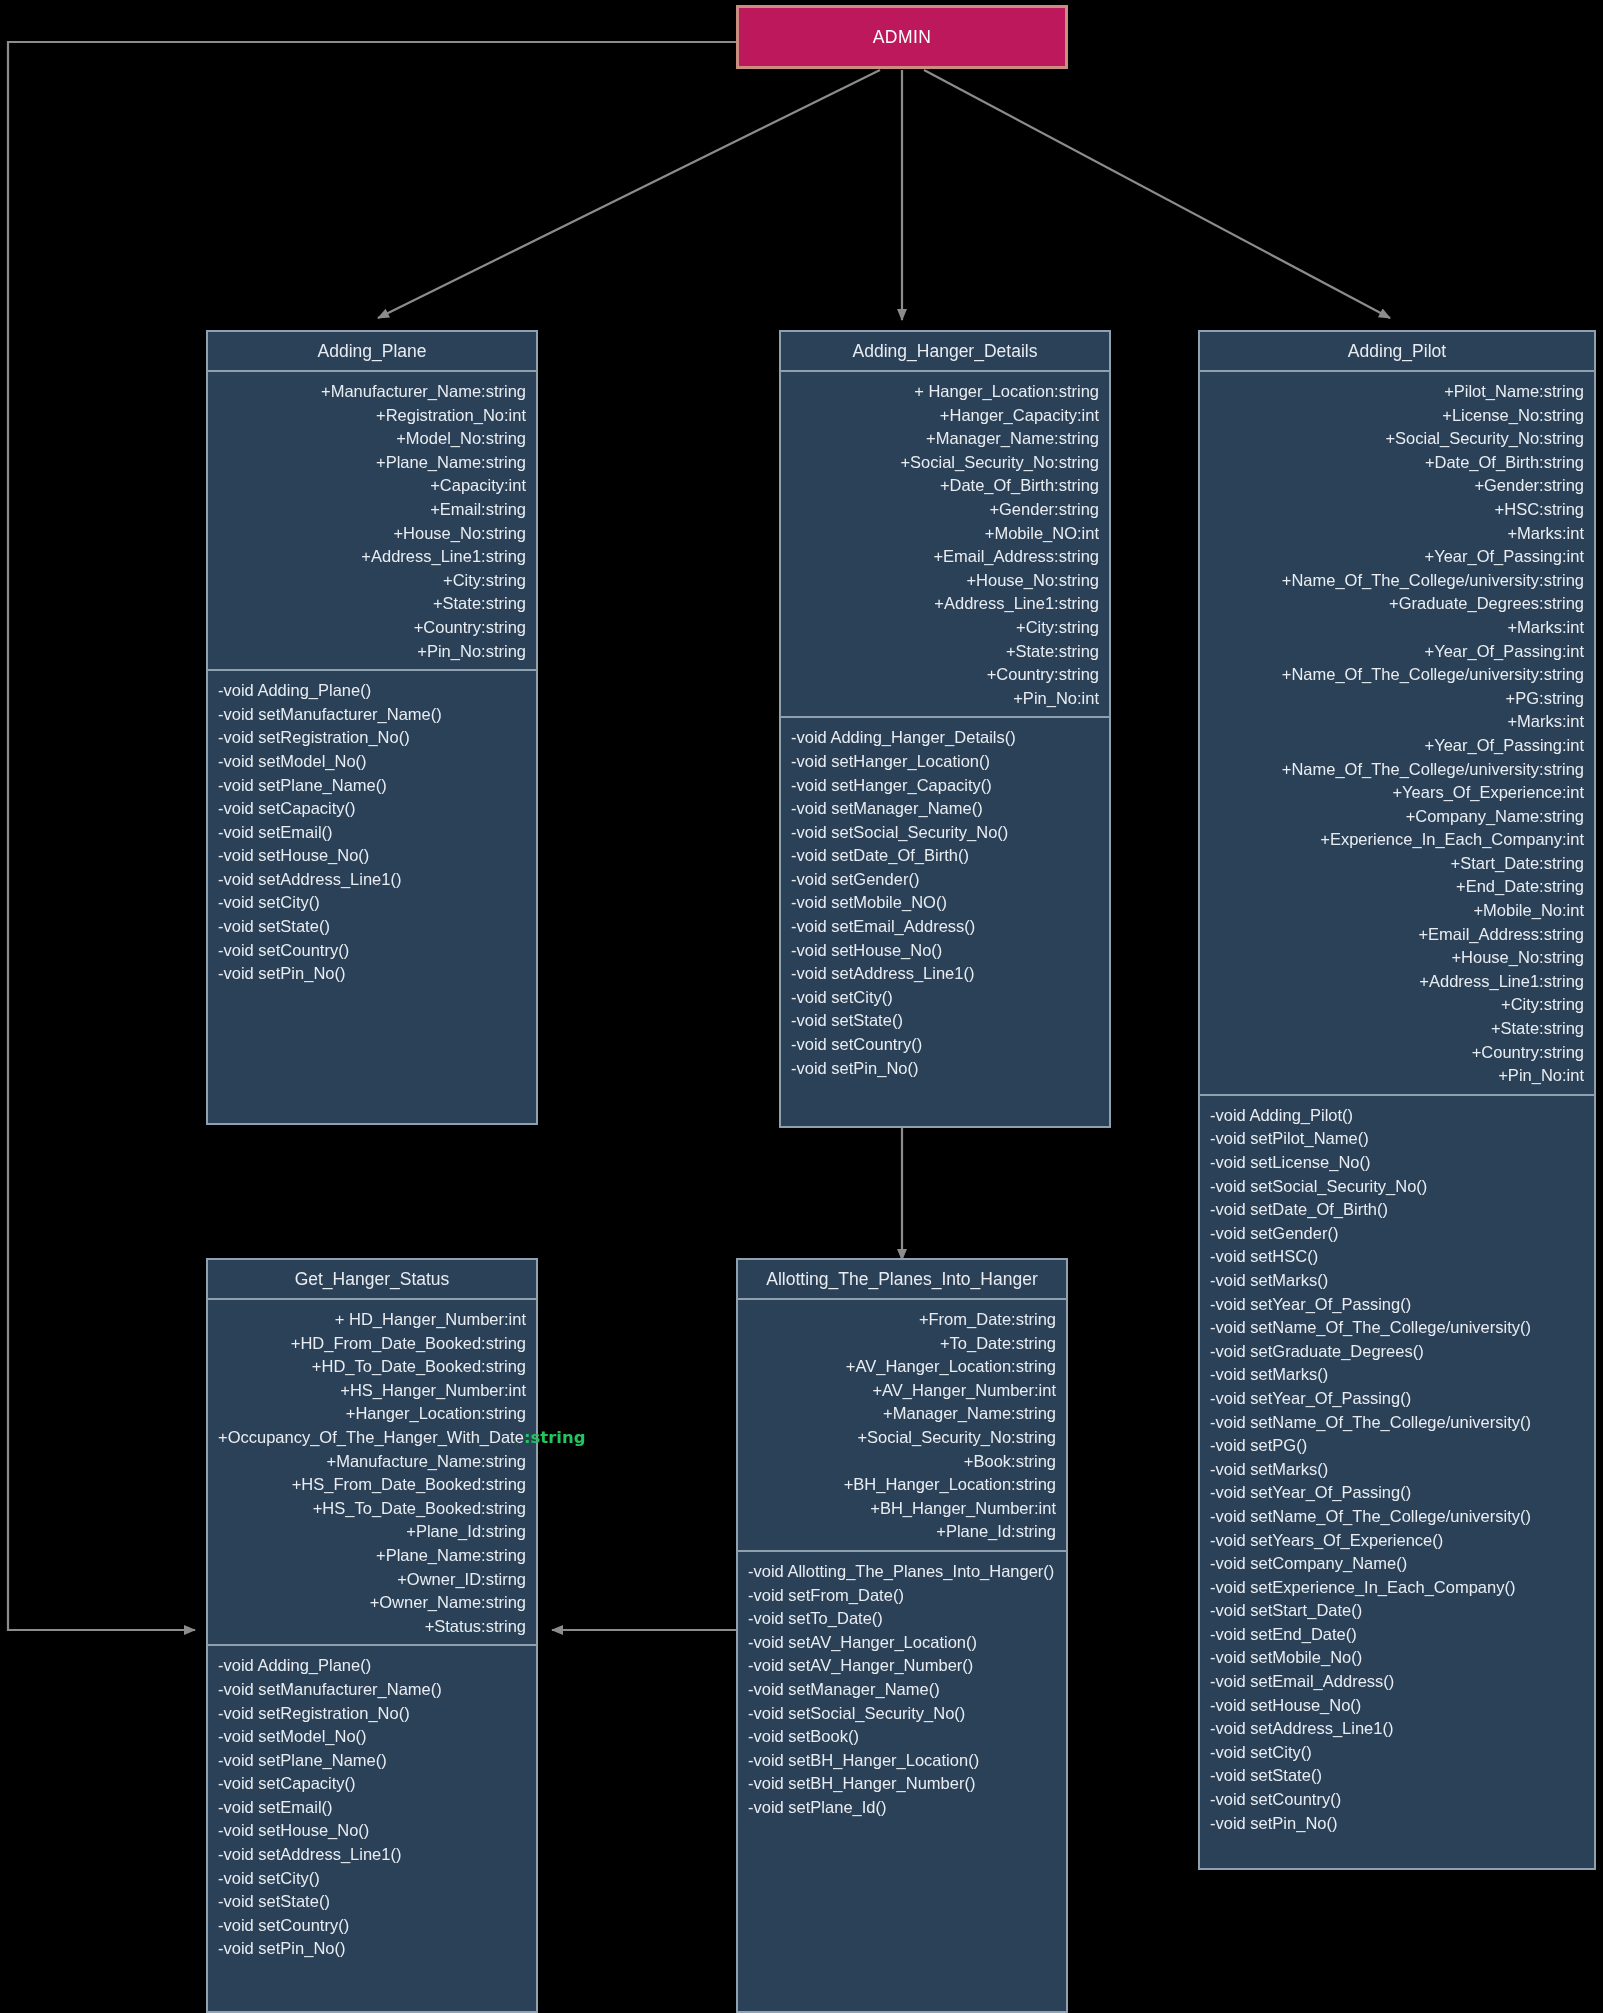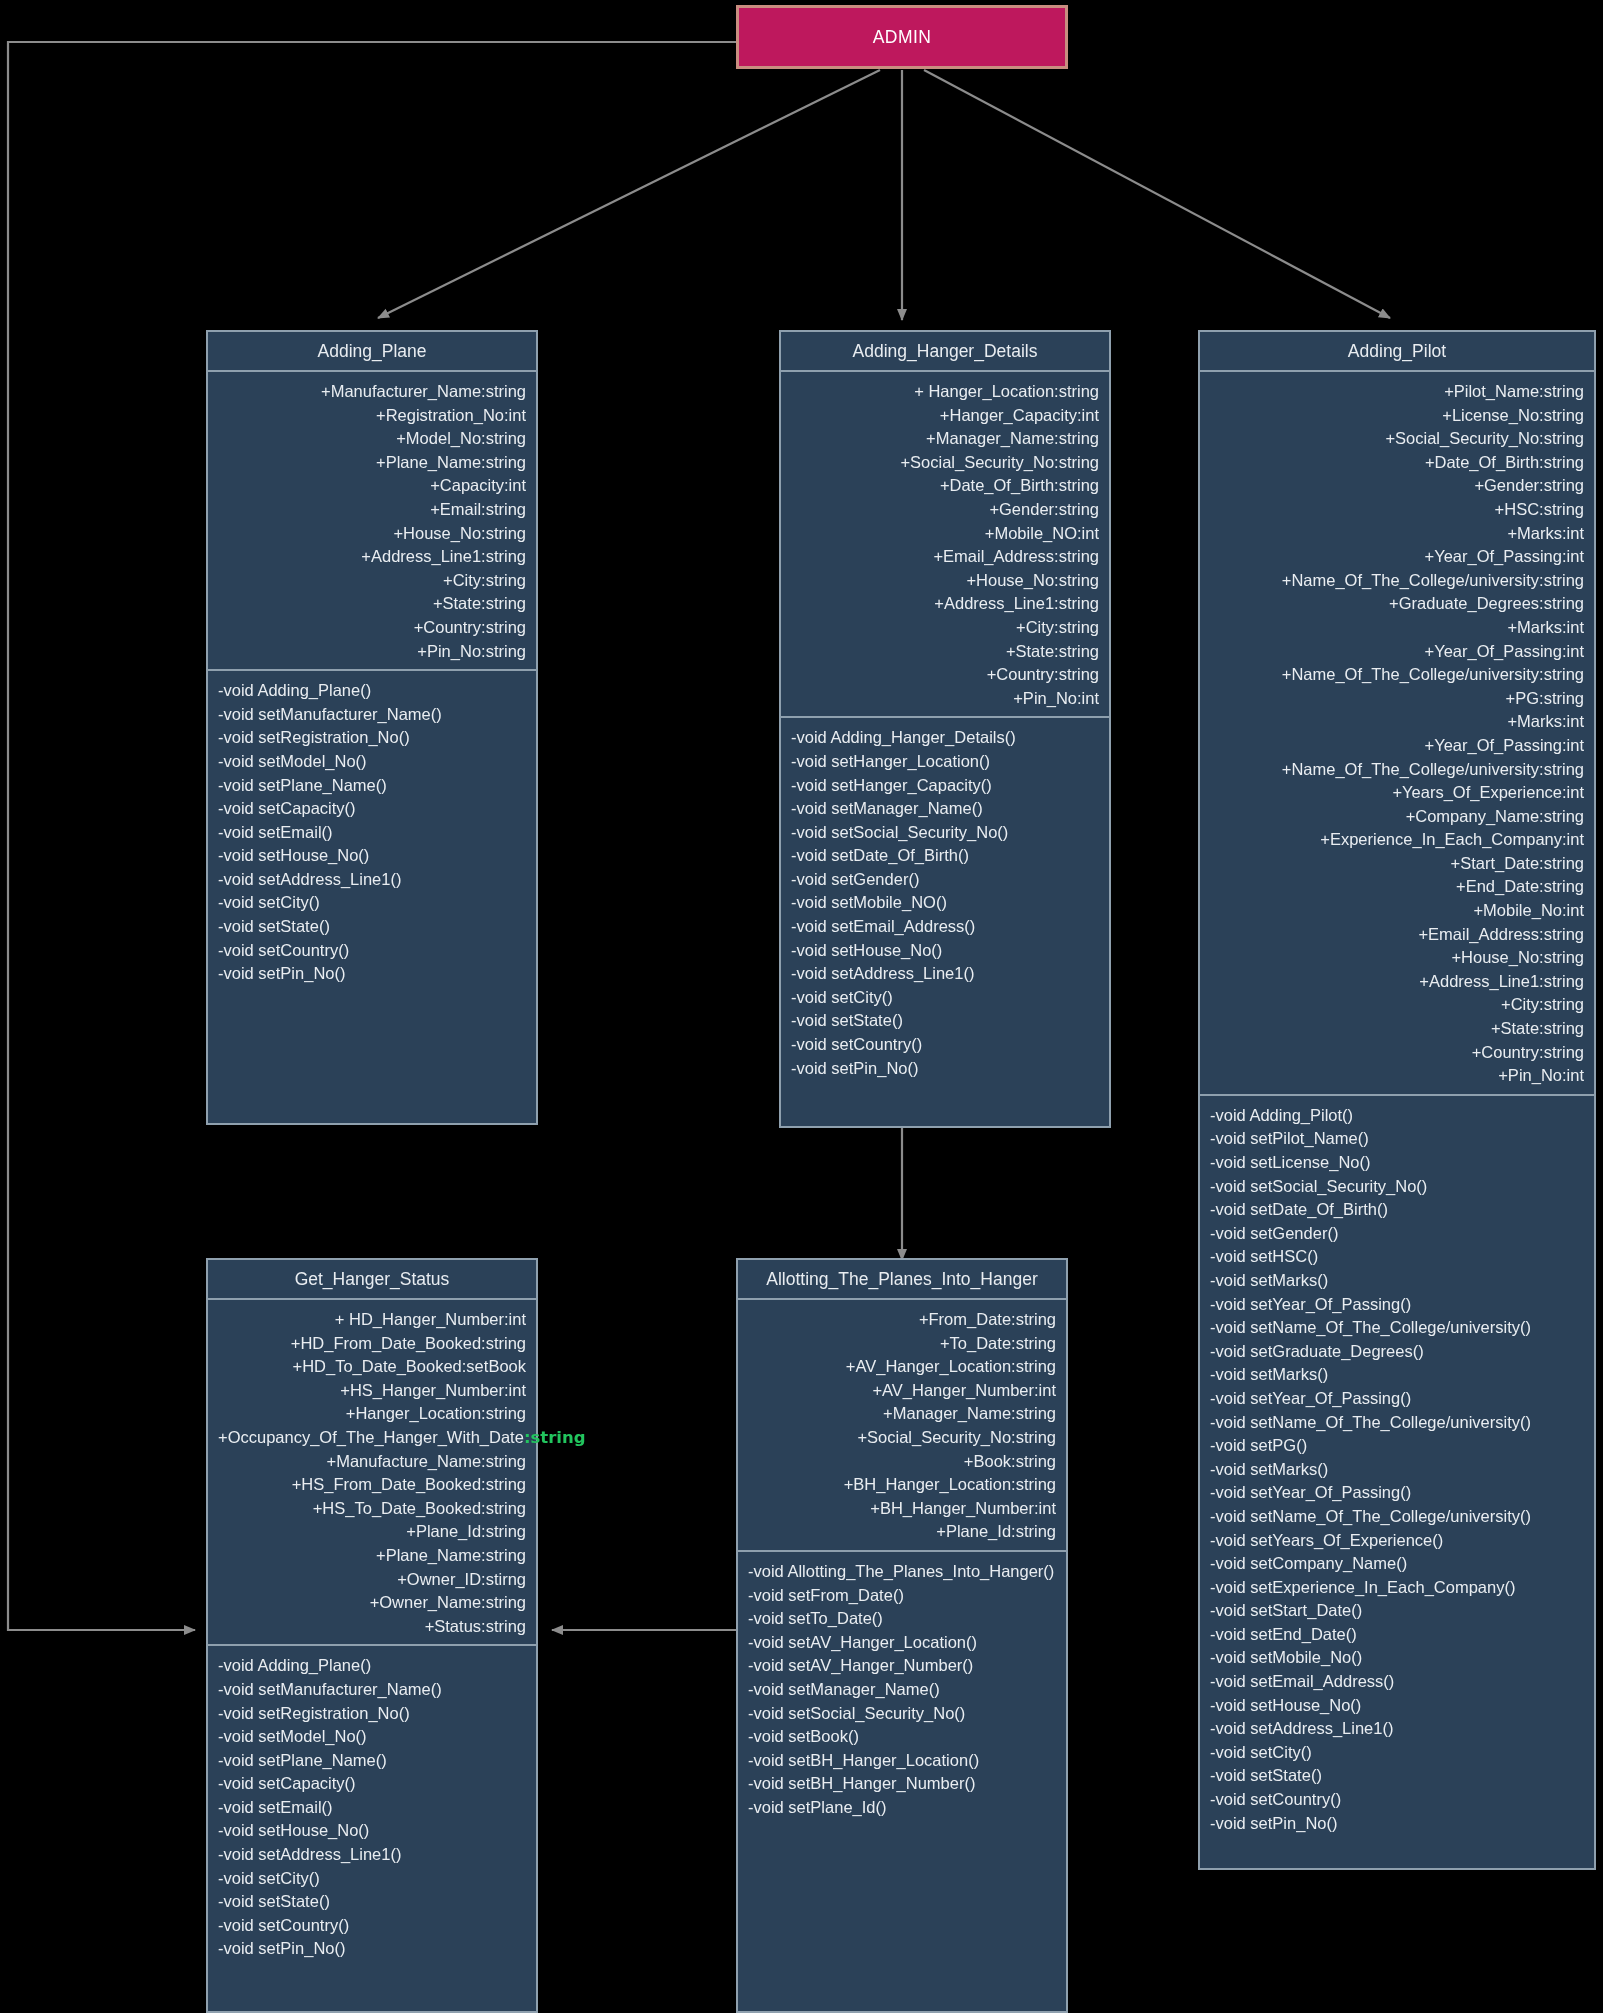--- a/index.html
+++ b/index.html
@@ -198,21 +198,21 @@
         <div class="row">-void setCountry()</div>
         <div class="row">-void setPin_No()</div>
       </div>
   </div>
 
   <div class="uclass" style="left:206px;top:1258px;width:332px;height:755px;">
     <div class="title">Get_Hanger_Status</div>
     <div class="compart attrs">
         <div class="row">+ HD_Hanger_Number:int</div>
         <div class="row">+HD_From_Date_Booked:string</div>
-        <div class="row">+HD_To_Date_Booked:setBook</div>
+        <div class="row">+HD_To_Date_Booked:string</div>
         <div class="row">+HS_Hanger_Number:int</div>
         <div class="row">+Hanger_Location:string</div>
         <div class="row overflow">+Occupancy_Of_The_Hanger_With_Date<span class="ovf">:string</span></div>
         <div class="row">+Manufacture_Name:string</div>
         <div class="row">+HS_From_Date_Booked:string</div>
         <div class="row">+HS_To_Date_Booked:string</div>
         <div class="row">+Plane_Id:string</div>
         <div class="row">+Plane_Name:string</div>
         <div class="row">+Owner_ID:stirng</div>
         <div class="row">+Owner_Name:string</div>

